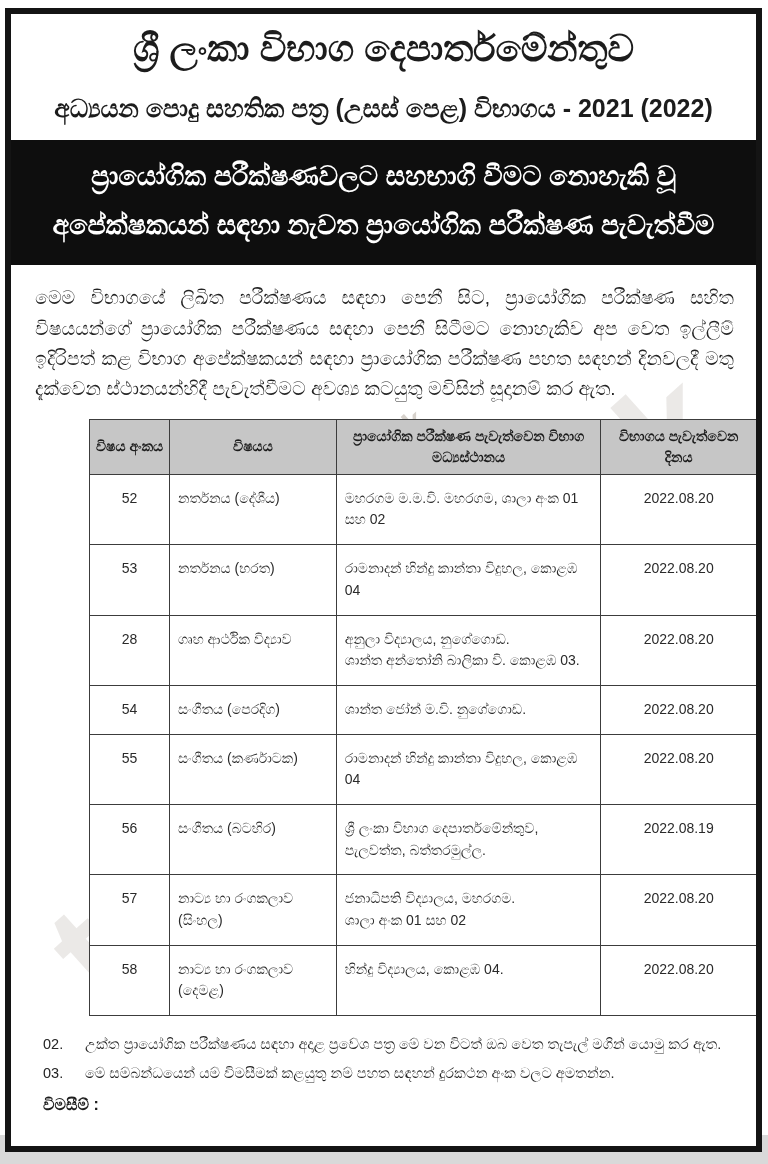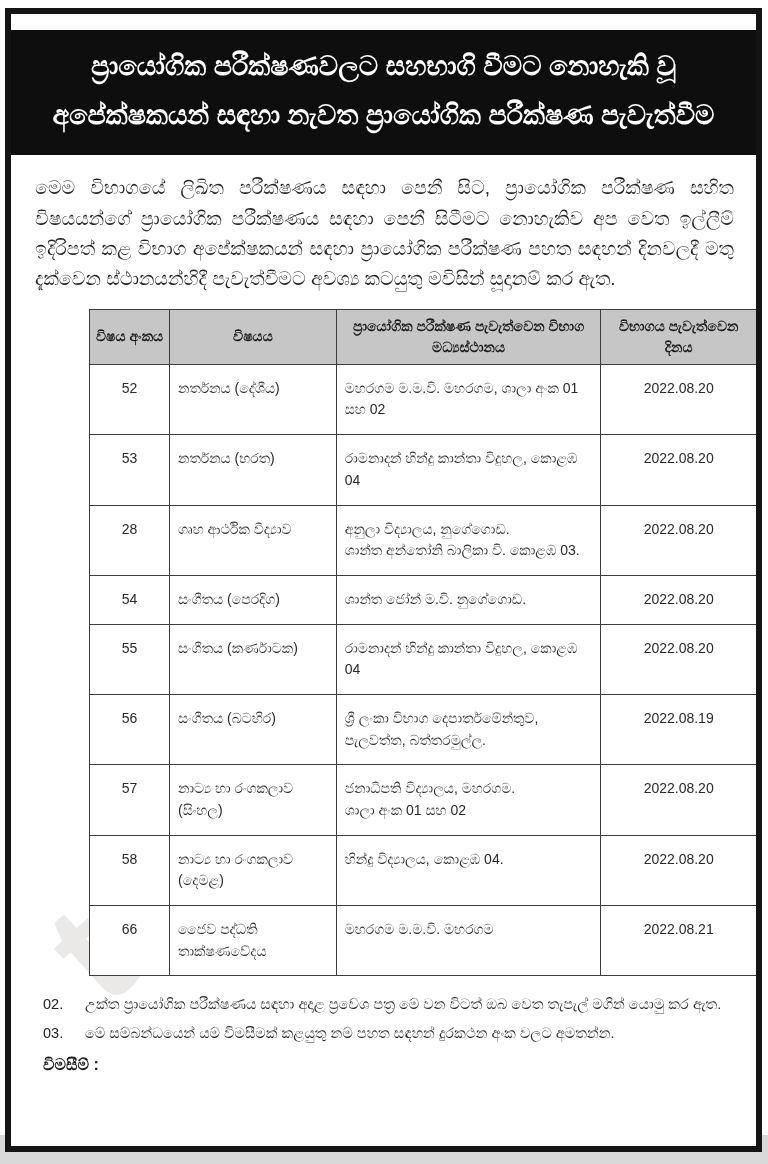--- a/index.html
+++ b/index.html
@@ -56,20 +56,24 @@
 </style>
 </head>
 <body>
 
 <div class="doc">
 
   <div class="wm wm-big">tamilguru.lk</div>
   <div class="wm wm-small">tamilguru.lk</div>
 
   <div class="content">
+    <div class="masthead">
+      <div class="title">ශ්‍රී ලංකා විභාග දෙපාර්තමේන්තුව</div>
+      <div class="subtitle">අධ්‍යයන පොදු සහතික පත්‍ර (උසස් පෙළ) විභාගය - 2021 (2022)</div>
+    </div>
 
     <div class="banner">
       <div class="banner-line">ප්‍රායෝගික පරීක්ෂණවලට සහභාගි වීමට නොහැකි වූ</div>
       <div class="banner-line">අපේක්ෂකයන් සඳහා නැවත ප්‍රායෝගික පරීක්ෂණ පැවැත්වීම</div>
     </div>
 
     <p class="intro">මෙම විභාගයේ ලිඛිත පරීක්ෂණය සඳහා පෙනී සිට, ප්‍රායෝගික පරීක්ෂණ සහිත විෂයයන්ගේ  ප්‍රායෝගික පරීක්ෂණය සඳහා පෙනී සිටීමට නොහැකිව අප වෙත ඉල්ලීම් ඉදිරිපත් කළ විභාග  අපේක්ෂකයන් සඳහා ප්‍රායෝගික පරීක්ෂණ පහත සඳහන් දිනවලදී මතු දැක්වෙන ස්ථානයන්හිදී  පැවැත්වීමට අවශ්‍ය  කටයුතු මවිසින් සූදානම් කර ඇත.</p>
 
     <table class="exam">
       <colgroup>
@@ -143,27 +147,20 @@
 
       <tr>
         <td class="c-no">58</td>
         <td class="c-subject">නාට්‍ය හා රංගකලාව
 (දෙමළ)</td>
         <td class="c-center">හින්දු විද්‍යාලය, කොළඹ 04.</td>
         <td class="c-date">2022.08.20</td>
       </tr>
 
 
-      <tr>
-        <td class="c-no">66</td>
-        <td class="c-subject">ජෛව පද්ධති
-තාක්ෂණවේදය</td>
-        <td class="c-center">මහරගම ම.ම.වි. මහරගම</td>
-        <td class="c-date">2022.08.21</td>
-      </tr>
     </tbody>
     </table>
 
     <div class="notes">
       <div class="note">
         <span>02.</span>
         <span>උක්ත ප්‍රායෝගික පරීක්ෂණය සඳහා  අදාළ ප්‍රවේශ පත්‍ර මේ වන විටත් ඔබ වෙත තැපැල්  මගින් යොමු කර ඇත.</span>
       </div>
       <div class="note">
         <span>03.</span>

